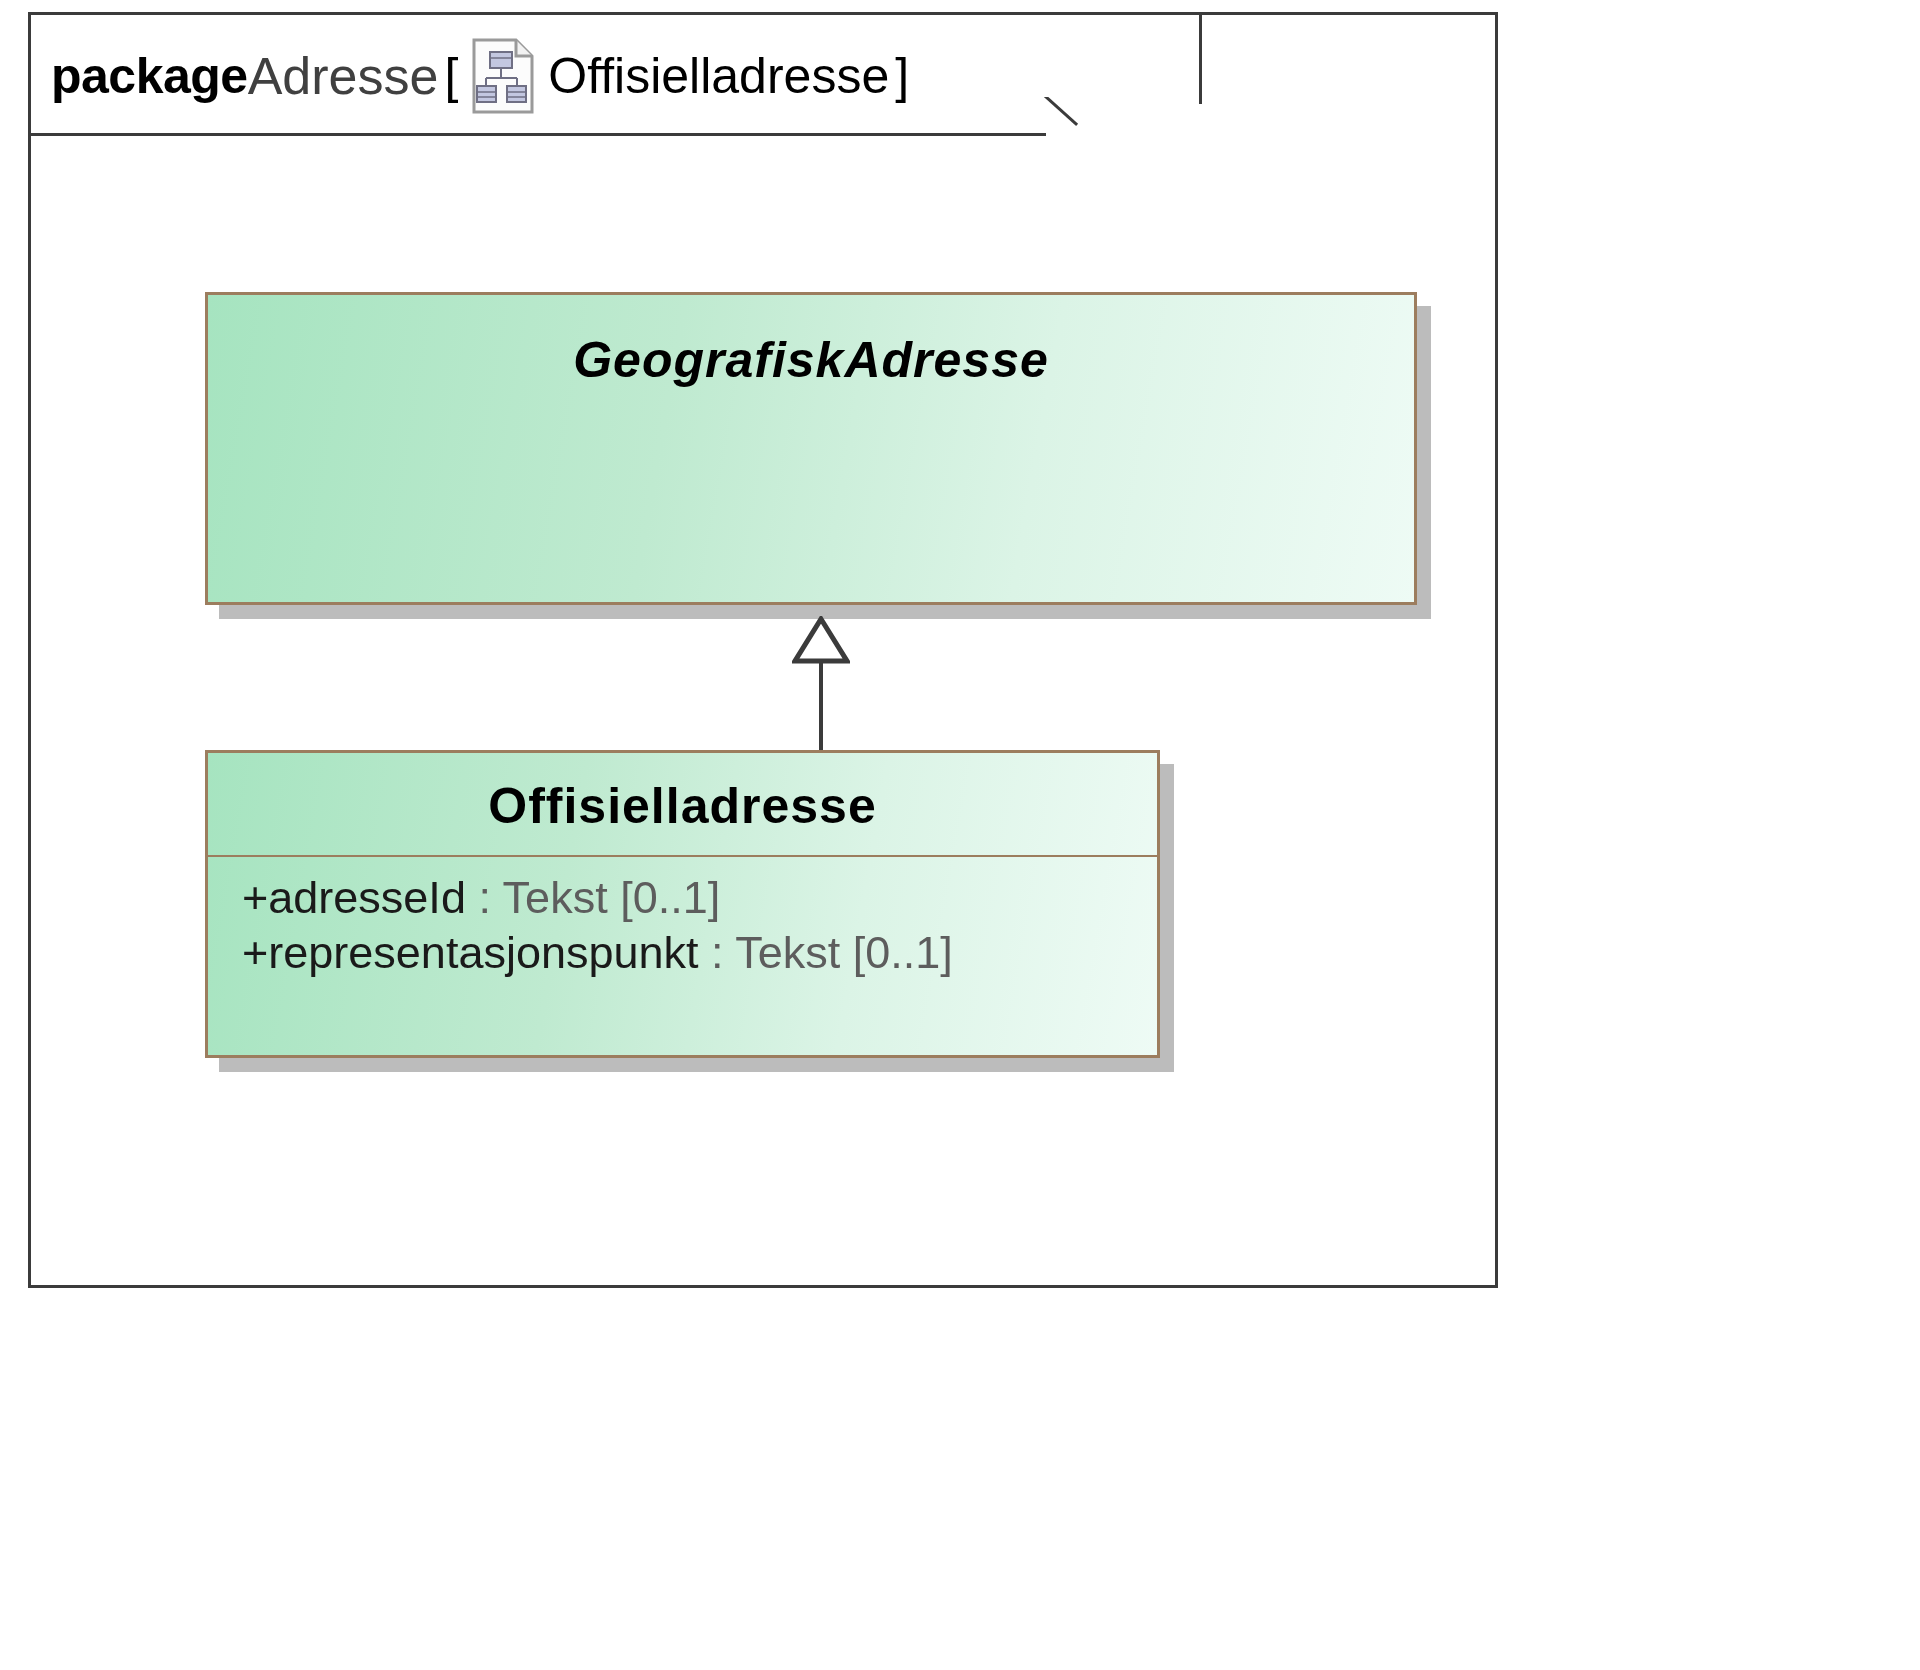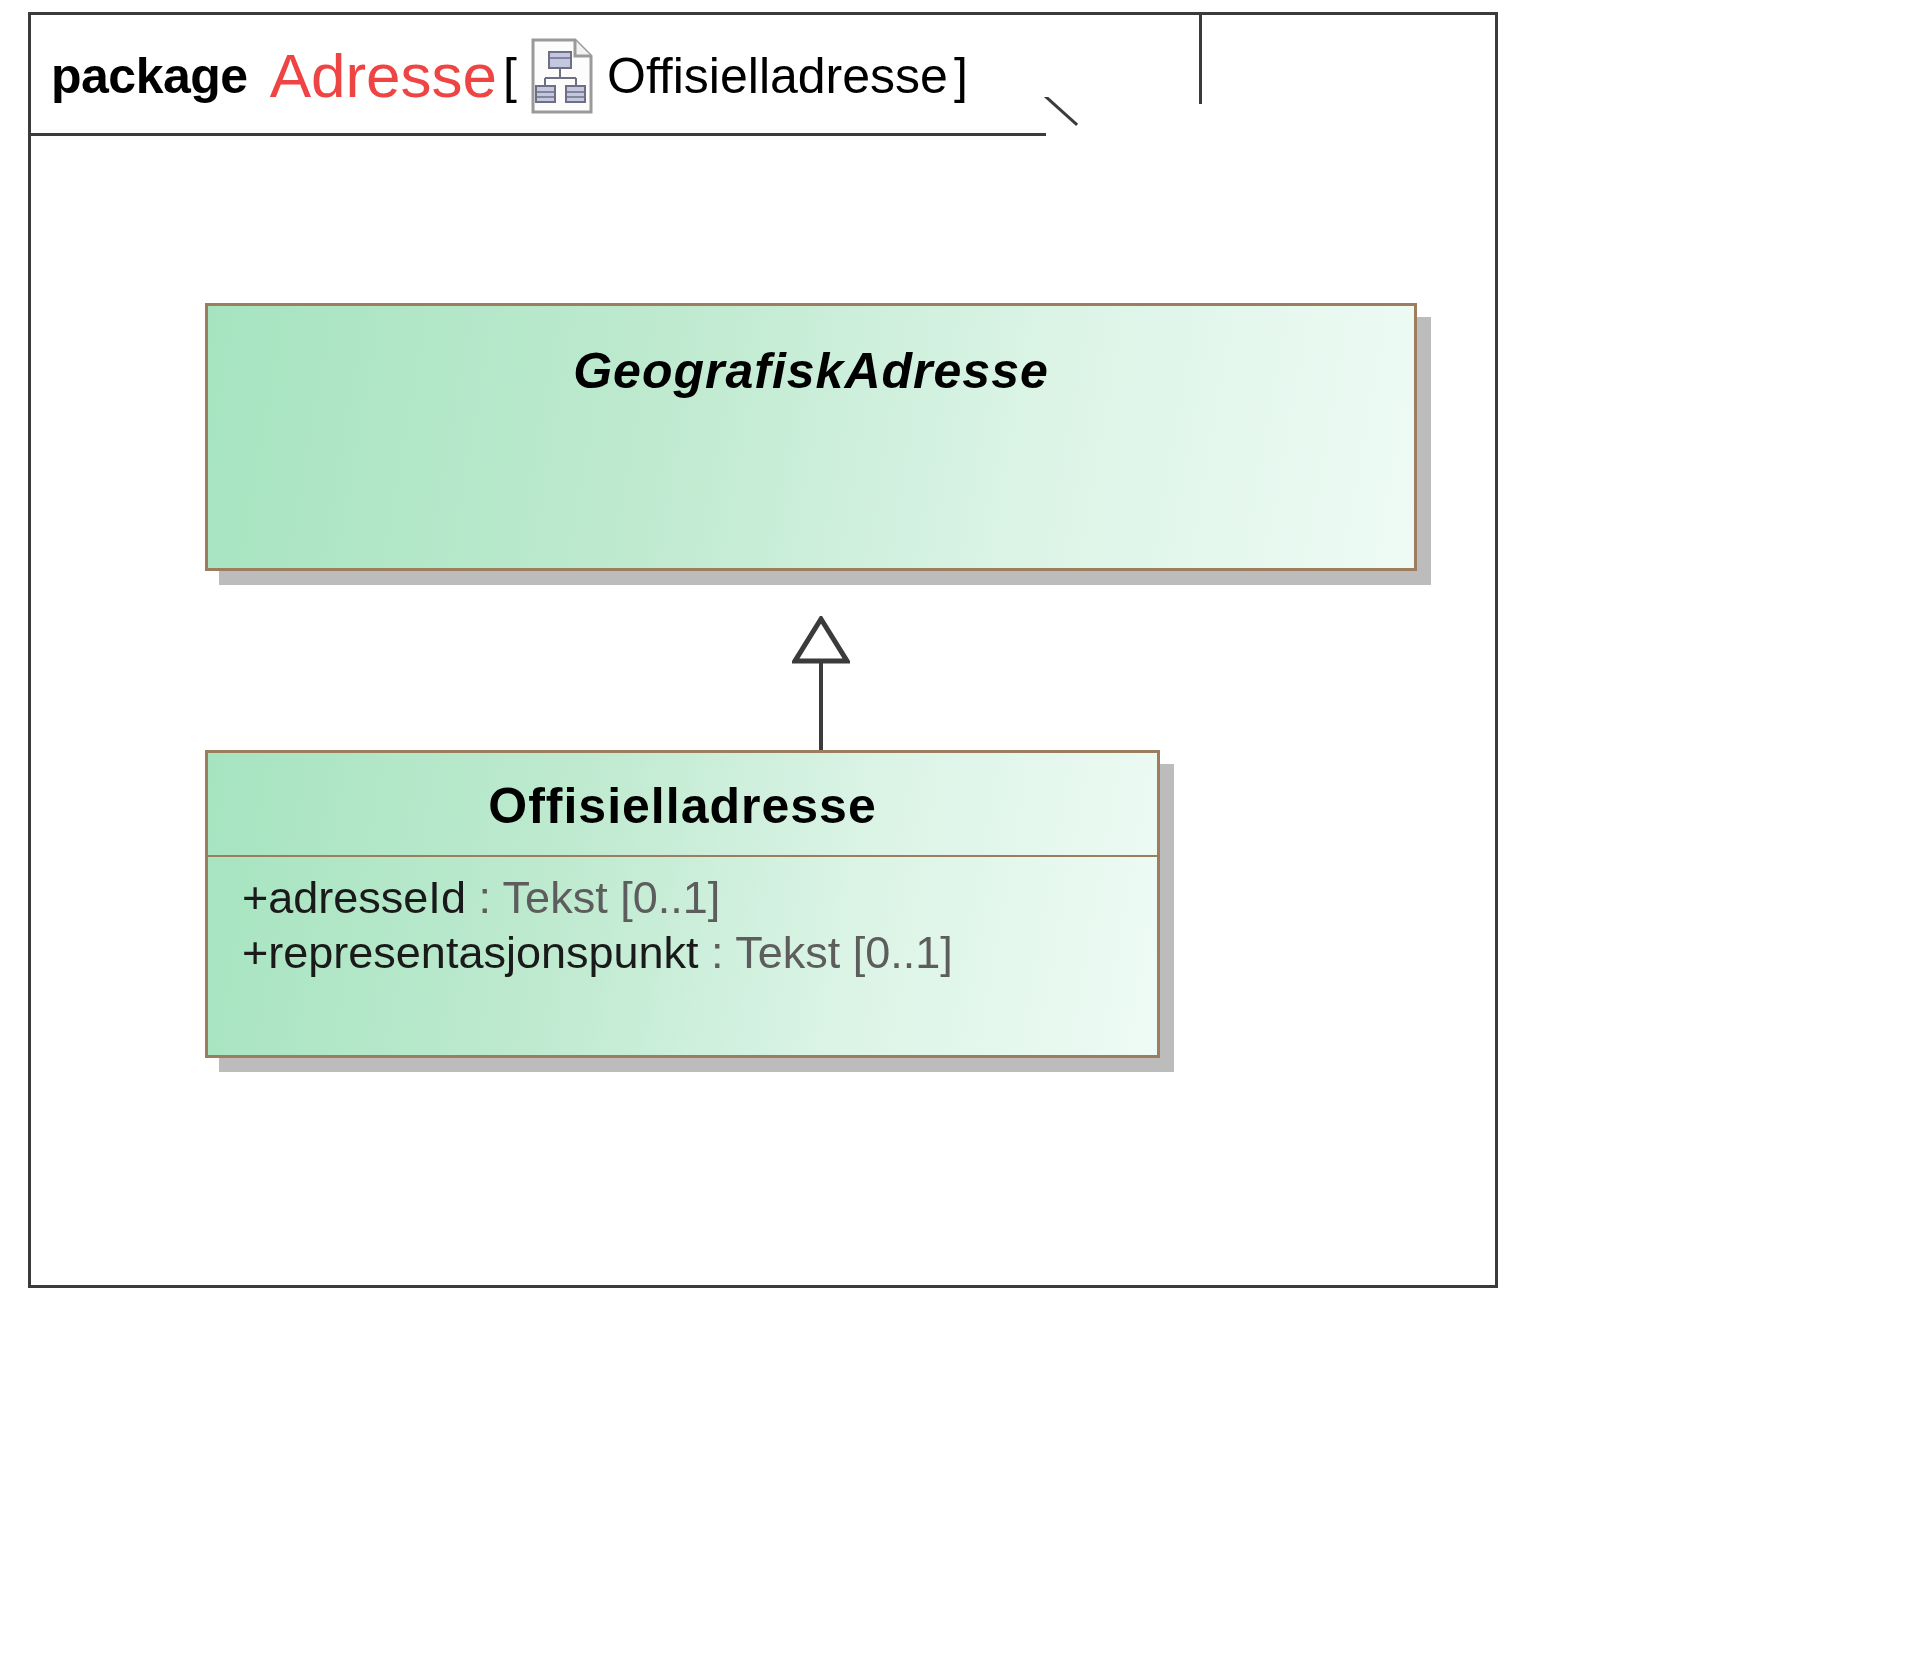--- a/index.html
+++ b/index.html
@@ -96,23 +96,22 @@
     white-space: nowrap;
     line-height: 1;
   }
   .kw-package {
     font-weight: bold;
     font-size: 50px;
     color: #000000;
     letter-spacing: -0.5px;
   }
   .pkg-name {
-    font-size: 62px;
-    color: #ef4444;
-    margin-left: 22px;
+    font-size: 52px;
+    color: #404040;
   }
   .bracket {
     font-size: 50px;
     color: #000000;
     margin-left: 6px;
   }
   .diagram-icon {
     margin: 0 14px 0 14px;
     display: inline-block;
     vertical-align: middle;
@@ -133,23 +132,23 @@
   .uml-class .class-name {
     text-align: center;
     font-weight: bold;
     color: #000000;
     white-space: nowrap;
   }
 
   
   #class-geografiskadresse {
     left: 205px;
-    top: 303px;
+    top: 292px;
     width: 1212px;
-    height: 268px;
+    height: 313px;
   }
   #class-geografiskadresse .class-name {
     font-style: italic;
     font-size: 50px;
     letter-spacing: 1px;
     margin-top: 36px;
   }
 
   
   #class-offisielladresse {

